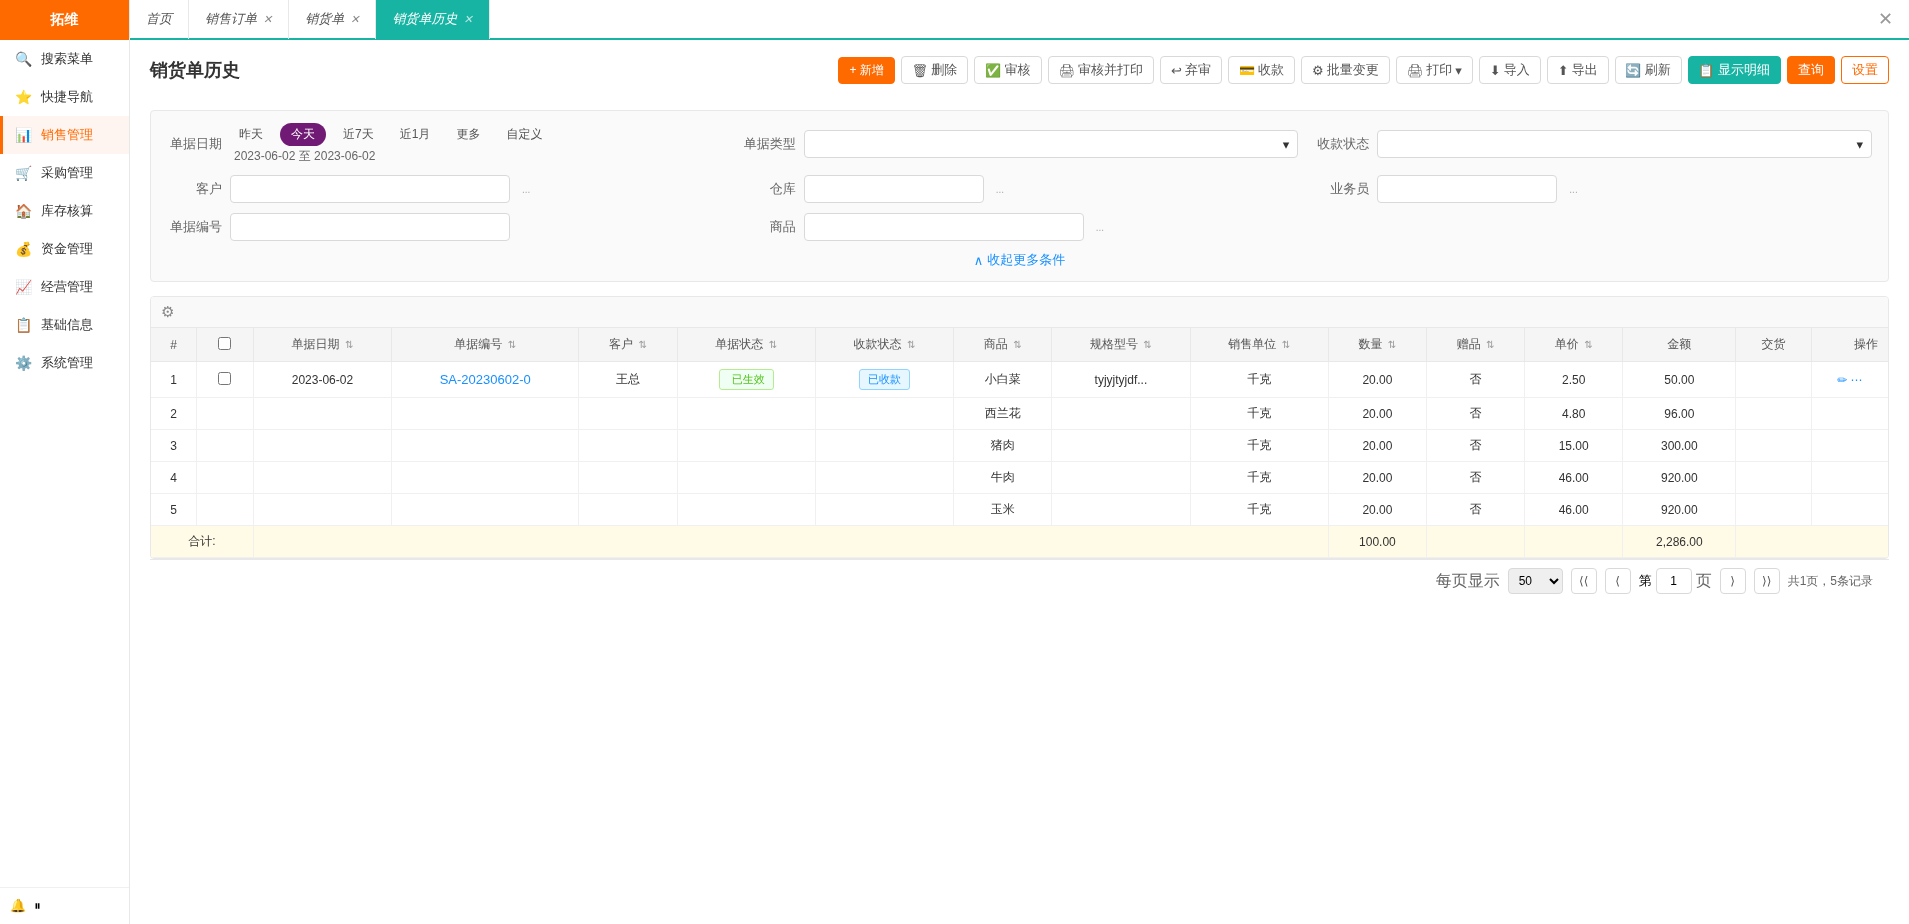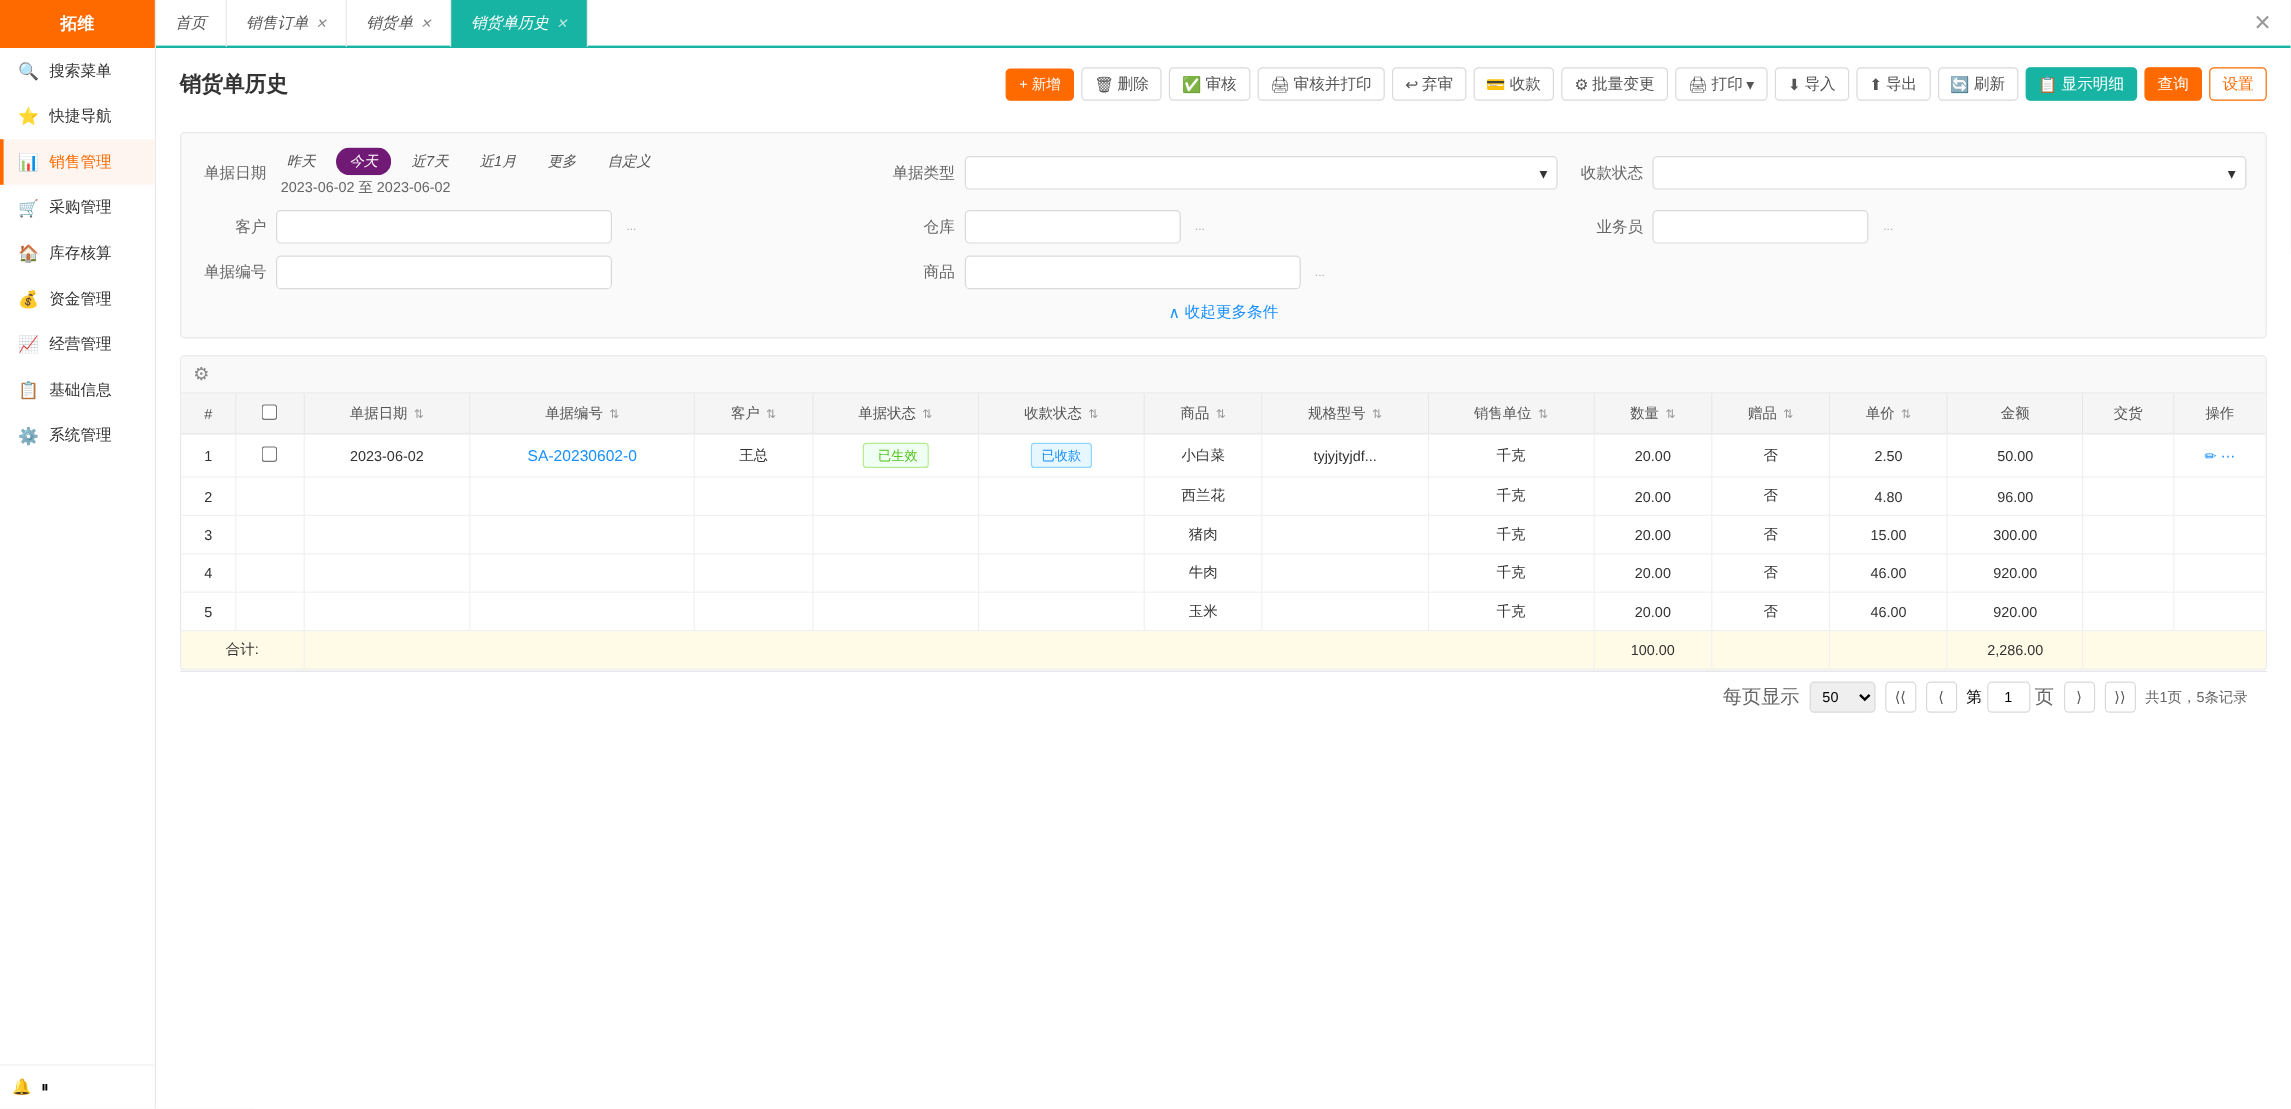--- a/index.html
+++ b/index.html
@@ -32,34 +32,34 @@
     .filter-section { border: 1px solid #e8e8e8; border-radius: 4px; padding: 12px 16px; margin-bottom: 14px; background: #fafafa; }
     .filter-row { display: flex; align-items: center; gap: 16px; margin-bottom: 10px; }
     .filter-row:last-child { margin-bottom: 0; }
     .filter-item { display: flex; align-items: center; gap: 8px; flex: 1; }
     .filter-label { color: #666; white-space: nowrap; font-size: 13px; min-width: 55px; text-align: right; }
     .filter-input { flex: 1; height: 28px; border: 1px solid #d9d9d9; border-radius: 4px; padding: 0 8px; font-size: 12px; color: #333; background: #fff; }
     .filter-select { flex: 1; height: 28px; border: 1px solid #d9d9d9; border-radius: 4px; padding: 0 8px; font-size: 12px; color: #333; background: #fff; display: flex; align-items: center; justify-content: space-between; cursor: pointer; }
     .filter-dots { color: #aaa; font-size: 10px; cursor: pointer; margin-left: 4px; }
 
     
-    .date-filter-row { display: flex; align-items: center; gap: 8px; font-style: italic; }
+    .date-filter-row { display: flex; align-items: center; gap: 8px; }
     .date-btn { padding: 2px 8px; border-radius: 3px; cursor: pointer; font-size: 12px; color: #555; border: 1px solid transparent; }
     .date-btn.active { background: #701a75; color: white; border-radius: 12px; padding: 2px 10px; }
     .date-range { font-size: 12px; color: #666; margin-left: 4px; }
 
     
     .collapse-btn { display: flex; align-items: center; justify-content: center; gap: 4px; color: #1890ff; cursor: pointer; font-size: 12px; margin-top: 4px; }
 
     
     .table-container { border: 1px solid #e8e8e8; border-radius: 4px; overflow: auto; }
     table { width: 100%; border-collapse: collapse; }
     thead tr { background: #f5f5f5; }
     th { padding: 8px 10px; text-align: center; font-weight: 500; color: #555; font-size: 12px; border-bottom: 1px solid #e8e8e8; border-right: 1px solid #e8e8e8; white-space: nowrap; }
-    th:last-child { border-right: none; }
+    th:last-child { border-right: none; text-align: right; }
     td { padding: 7px 10px; text-align: center; color: #333; font-size: 12px; border-bottom: 1px solid #f0f0f0; border-right: 1px solid #f0f0f0; white-space: nowrap; }
     td:last-child { border-right: none; }
     .sort-icon { font-size: 10px; color: #999; margin-left: 2px; }
 
     
     .badge { display: inline-block; padding: 2px 8px; border-radius: 3px; font-size: 11px; }
     .badge-green { background: #f0fff4; color: #52c41a; border: 1px solid #b7eb8f; padding-left: 12px; }
     .badge-blue { background: #e6f7ff; color: #1890ff; border: 1px solid #91d5ff; }
 
     

